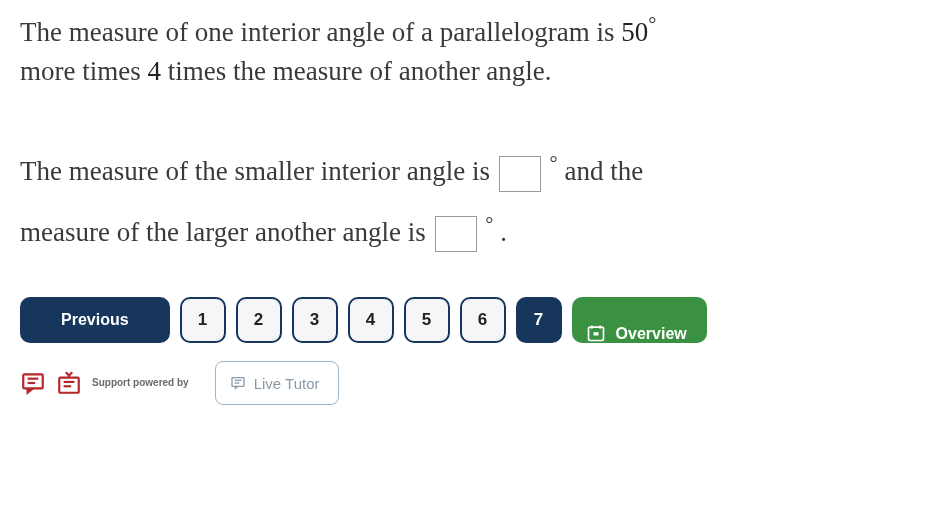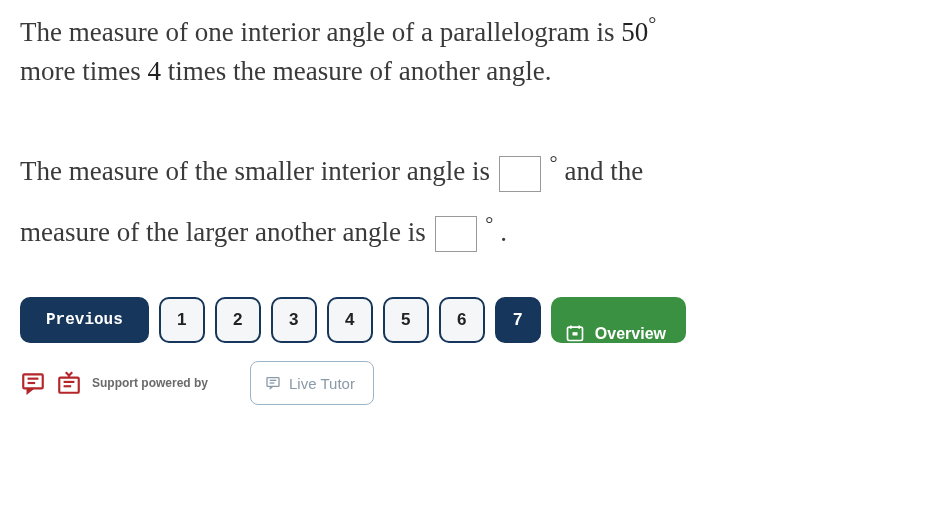--- a/index.html
+++ b/index.html
@@ -47,25 +47,24 @@
     gap: 10px;
     font-family: Arial, Helvetica, sans-serif;
     margin-bottom: 18px;
   }
   .prev-btn {
     background: #16365c;
     color: #fff;
     border: none;
     border-radius: 10px;
     height: 46px;
-    padding: 0 26px;
+    padding: 0 41px;
     font-size: 16px;
     font-weight: bold;
     cursor: pointer;
-    font-family: Liberation Mono, monospace;
   }
   .page-btn {
     width: 46px;
     height: 46px;
     border: 2px solid #16365c;
     border-radius: 10px;
     background: #f5f6f7;
     color: #222;
     font-size: 17px;
     font-weight: bold;
@@ -102,24 +101,24 @@
     font-family: Arial, Helvetica, sans-serif;
   }
   .sup-icon {
     width: 26px;
     height: 26px;
     display: inline-block;
     color: #b4262a;
   }
   .sup-text {
     color: #6a6a6a;
-    font-size: 12px;
+    font-size: 10px;
     font-weight: bold;
     line-height: 1.25;
-    margin-right: 32px;
+    margin-right: 16px;
   }
   .live-tutor-btn {
     border: 1.5px solid #9db5c8;
     background: #fff;
     color: #8a9aa8;
     border-radius: 8px;
     height: 44px;
     padding: 0 18px 0 14px;
     font-size: 15px;
     cursor: pointer;

